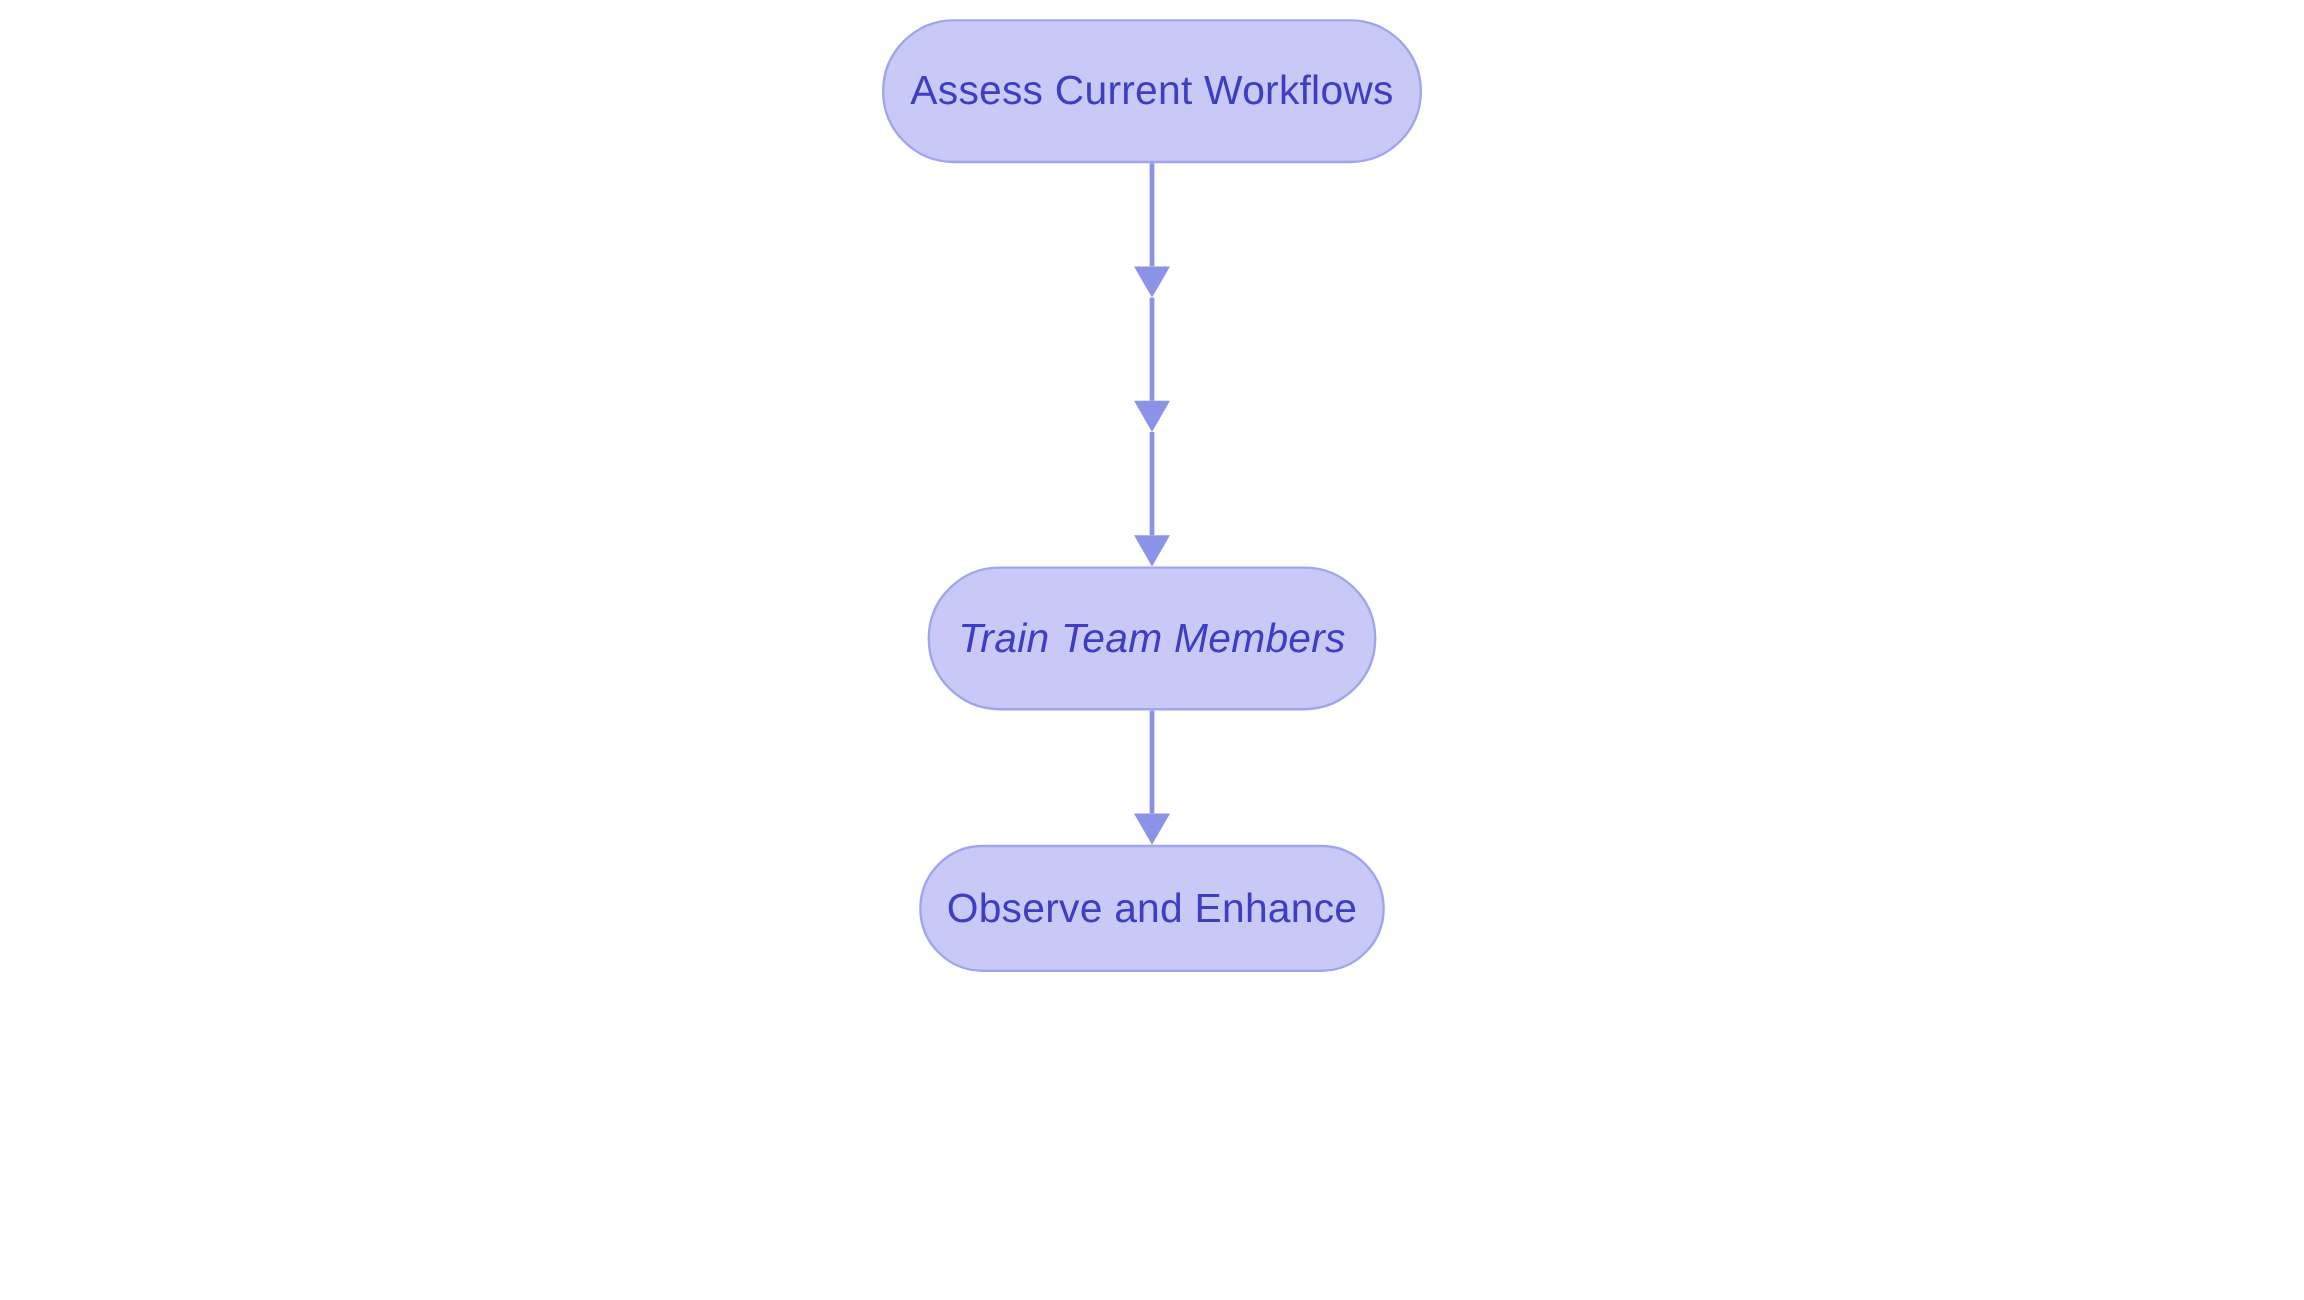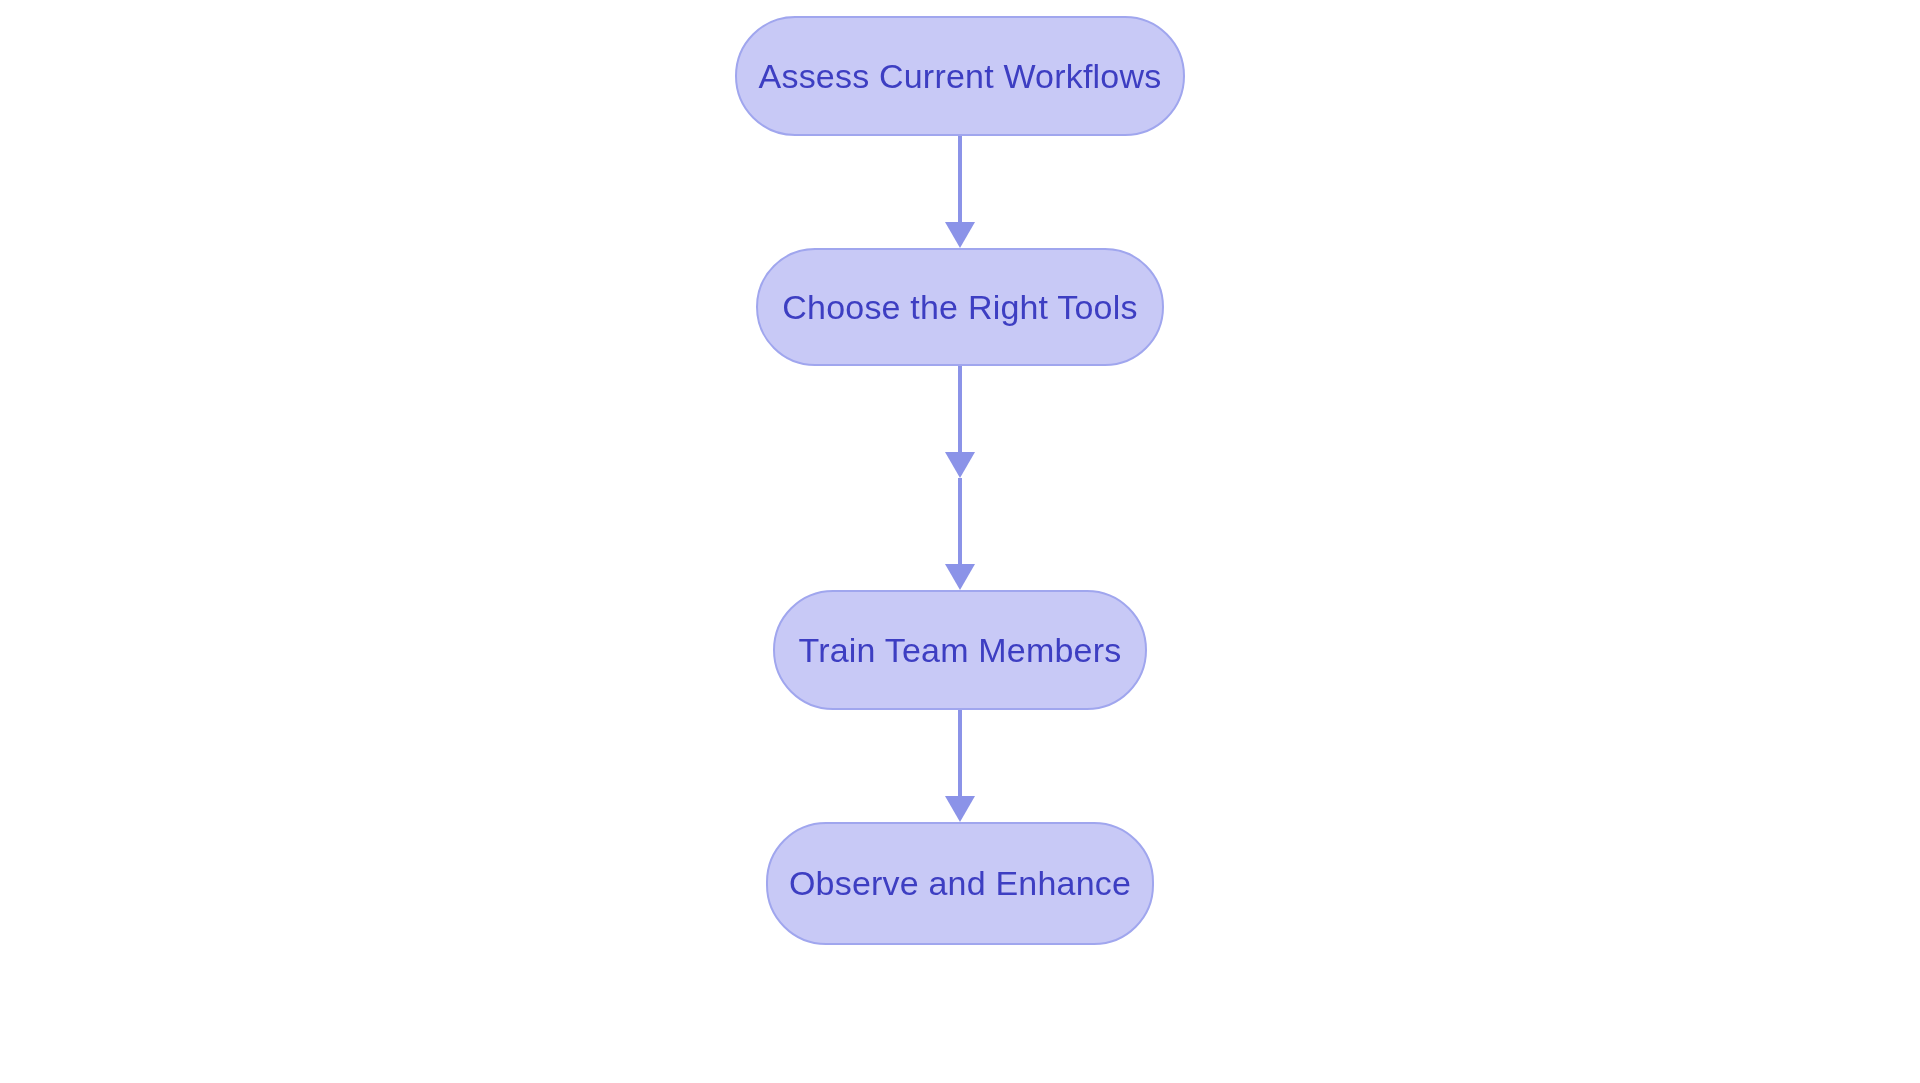--- a/index.html
+++ b/index.html
@@ -42,22 +42,22 @@
     align-items: center;
     justify-content: center;
     font-size: 34px;
     letter-spacing: 0.2px;
     white-space: nowrap;
     flex: 0 0 auto;
   }
   .node.n1 { width: 450px; }
   .node.n2 { width: 408px; height: 118px; }
   .node.n3 { width: 374px; }
-  .node.n4 { width: 374px; }
-  .node.n5 { width: 388px; height: 123px; text-align: right; }
+  .node.n4 { width: 374px; font-style: italic; }
+  .node.n5 { width: 388px; height: 106px; text-align: right; }
   .connector {
     display: flex;
     flex-direction: column;
     align-items: center;
     height: 112px;
     flex: 0 0 auto;
   }
   .connector .stem {
     width: 4px;
     height: 86px;
@@ -79,23 +79,20 @@
 
     <div class="node n1">
       <span>Assess Current Workflows</span>
     </div>
 
     <div class="connector">
       <div class="stem"></div>
       <div class="head"></div>
     </div>
 
-    <div class="node n2">
-      <span>Choose the Right Tools</span>
-    </div>
 
     <div class="connector">
       <div class="stem"></div>
       <div class="head"></div>
     </div>
 
 
     <div class="connector">
       <div class="stem"></div>
       <div class="head"></div>

